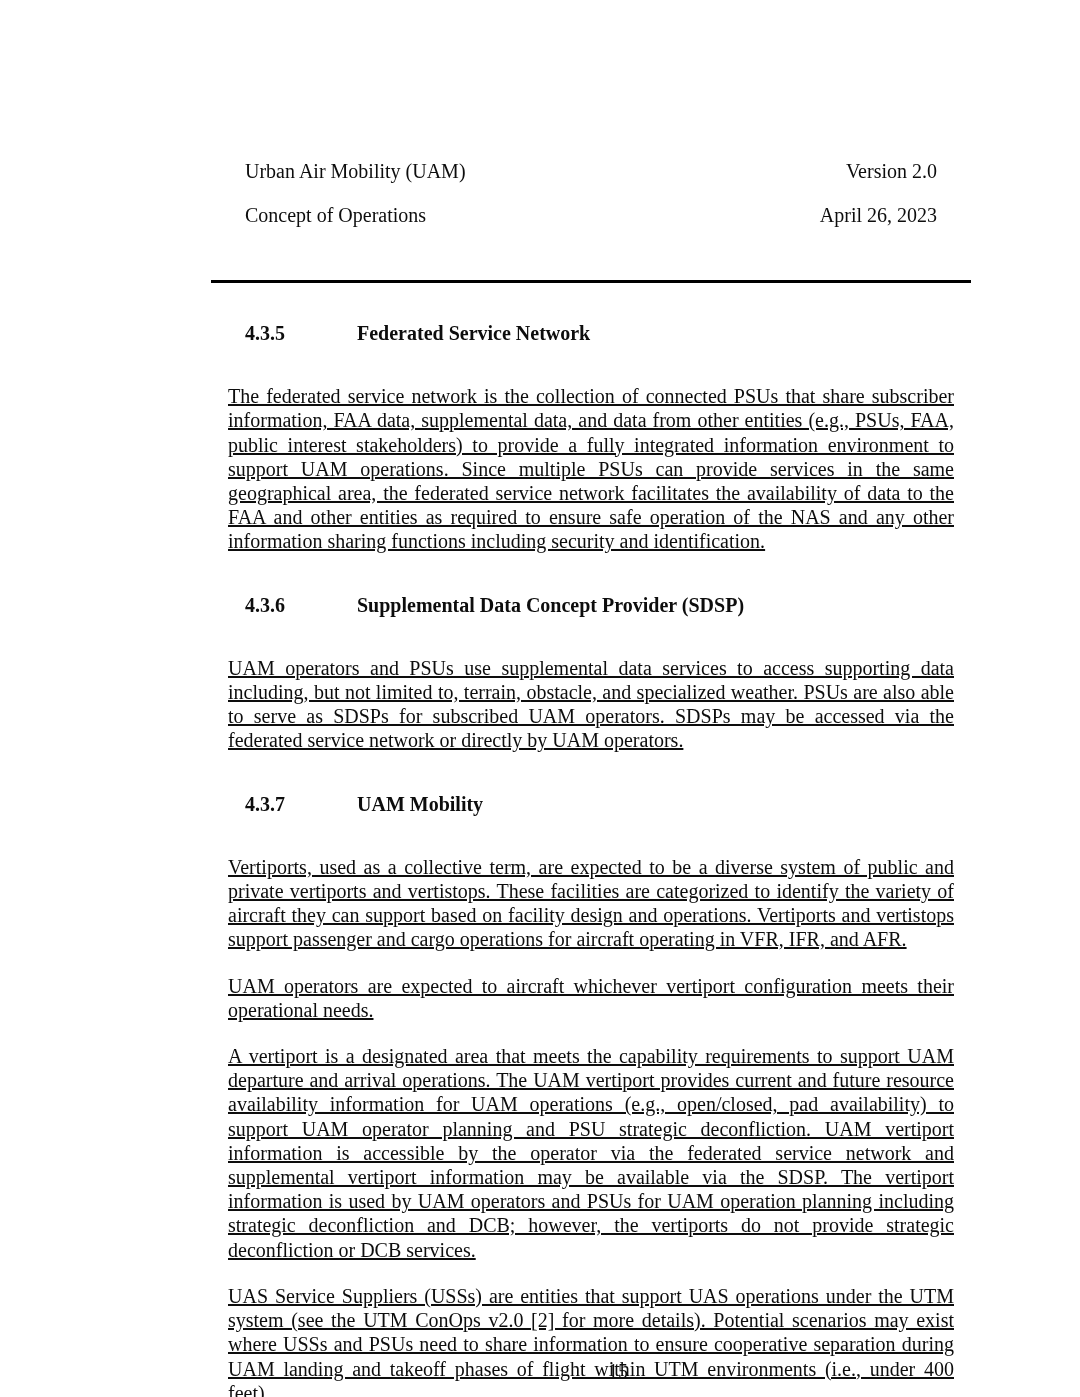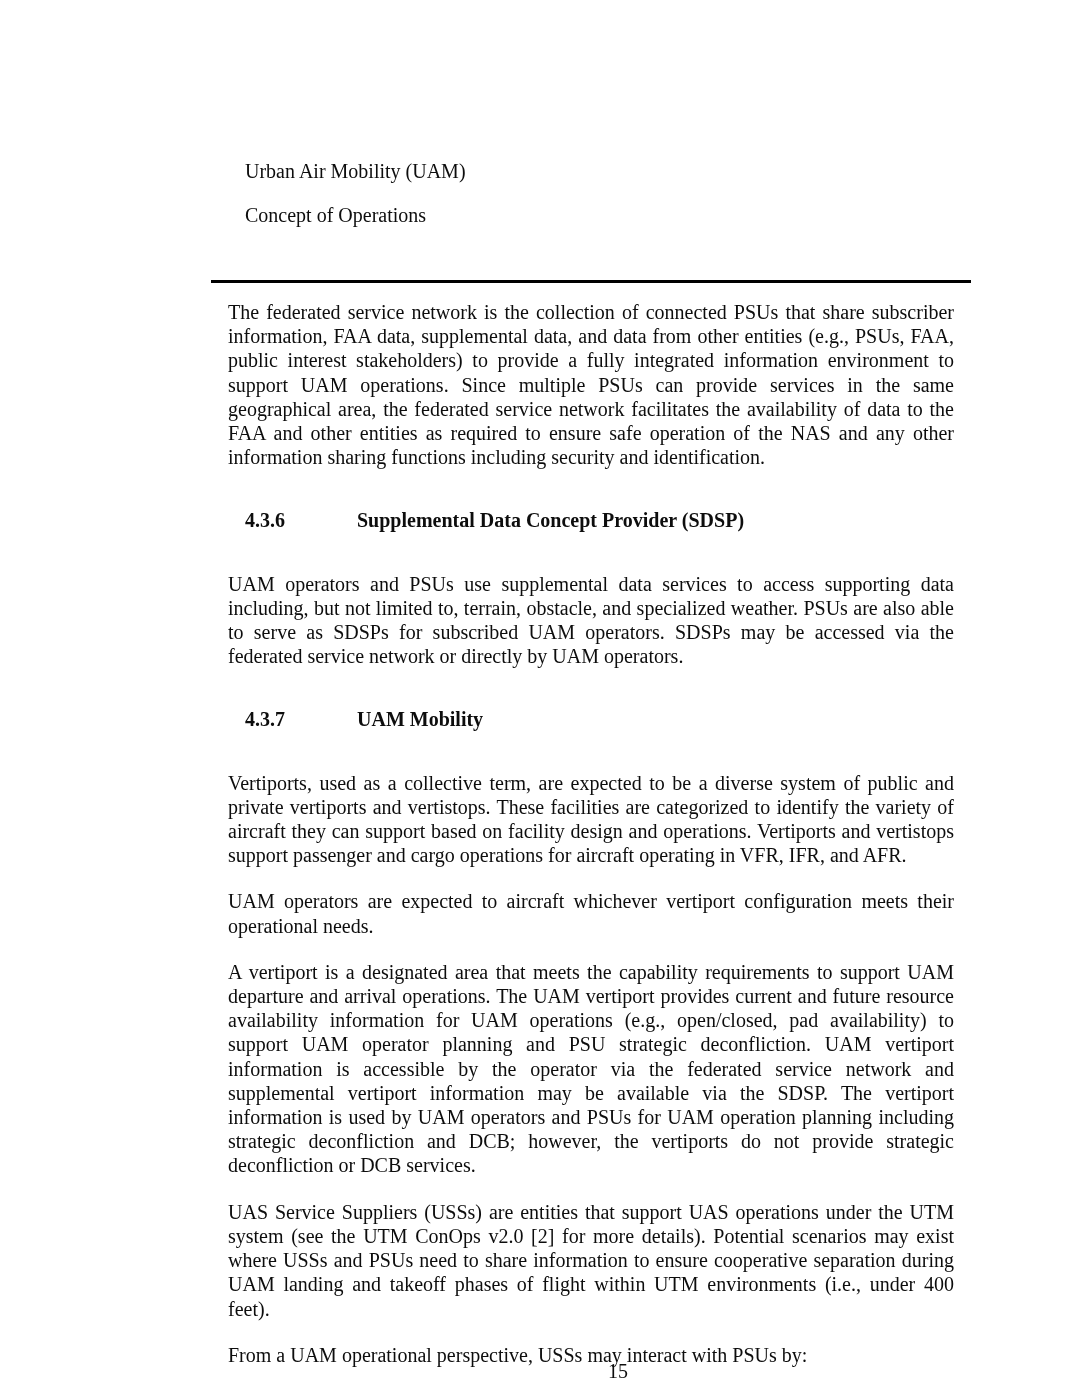--- a/index.html
+++ b/index.html
@@ -41,20 +41,21 @@
     margin-bottom: 22px;
     line-height: 24.2px;
   }
   h2.heading .hnum {
     display: inline-block;
     width: 78px;
   }
   p.body-para {
     text-align: justify;
     margin-bottom: 22px;
+    text-decoration: underline;
   }
   .numlist {
     list-style: none;
     margin-top: 22px;
     margin-bottom: 22px;
   }
   .numlist li {
     position: relative;
     padding-left: 64px;
     text-align: justify;
@@ -77,24 +78,31 @@
 <body>
 
 <div class="page">
   <div class="content">
 
     <header class="doc-header">
       <div class="header-left">
         <div>Urban Air Mobility (UAM)</div>
         <div>Concept of Operations</div>
       </div>
+      <div class="header-right">
+        <div>Version 2.0</div>
+        <div>April 26, 2023</div>
+      </div>
     </header>
     <div class="rule"></div>
 
     <section>
+      <h2 class="heading">
+        <span class="hnum">4.3.5</span><span class="htitle">Federated Service Network</span>
+      </h2>
       <p class="body-para">The federated service network is the collection of connected PSUs that share subscriber information, FAA data, supplemental data, and data from other entities (e.g., PSUs, FAA, public interest stakeholders) to provide a fully integrated information environment to support UAM operations. Since multiple PSUs can provide services in the same geographical area, the federated service network facilitates the availability of data to the FAA and other entities as required to ensure safe operation of the NAS and any other information sharing functions including security and identification.</p>
     </section>
 
     <section>
       <h2 class="heading">
         <span class="hnum">4.3.6</span><span class="htitle">Supplemental Data Concept Provider (SDSP)</span>
       </h2>
       <p class="body-para">UAM operators and PSUs use supplemental data services to access supporting data including, but not limited to, terrain, obstacle, and specialized weather. PSUs are also able to serve as SDSPs for subscribed UAM operators. SDSPs may be accessed via the federated service network or directly by UAM operators.</p>
     </section>
 

